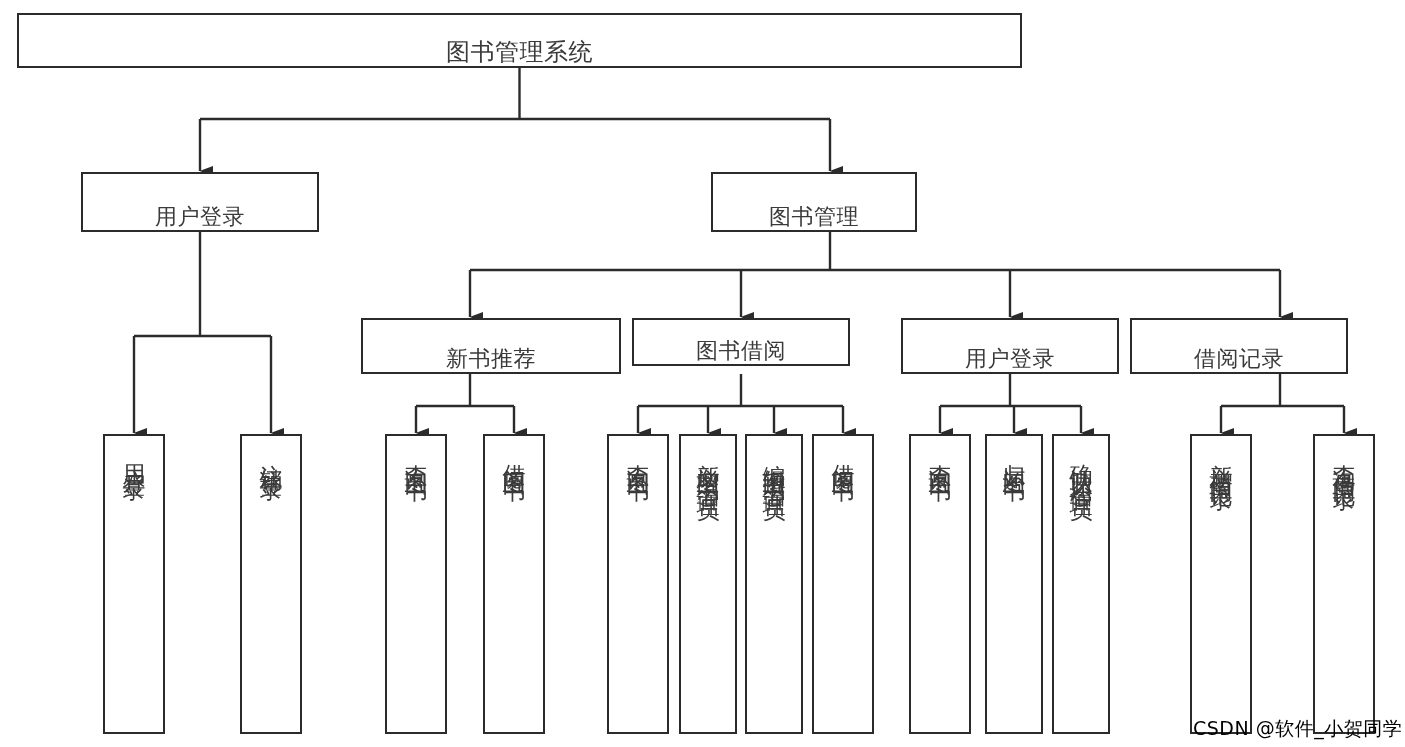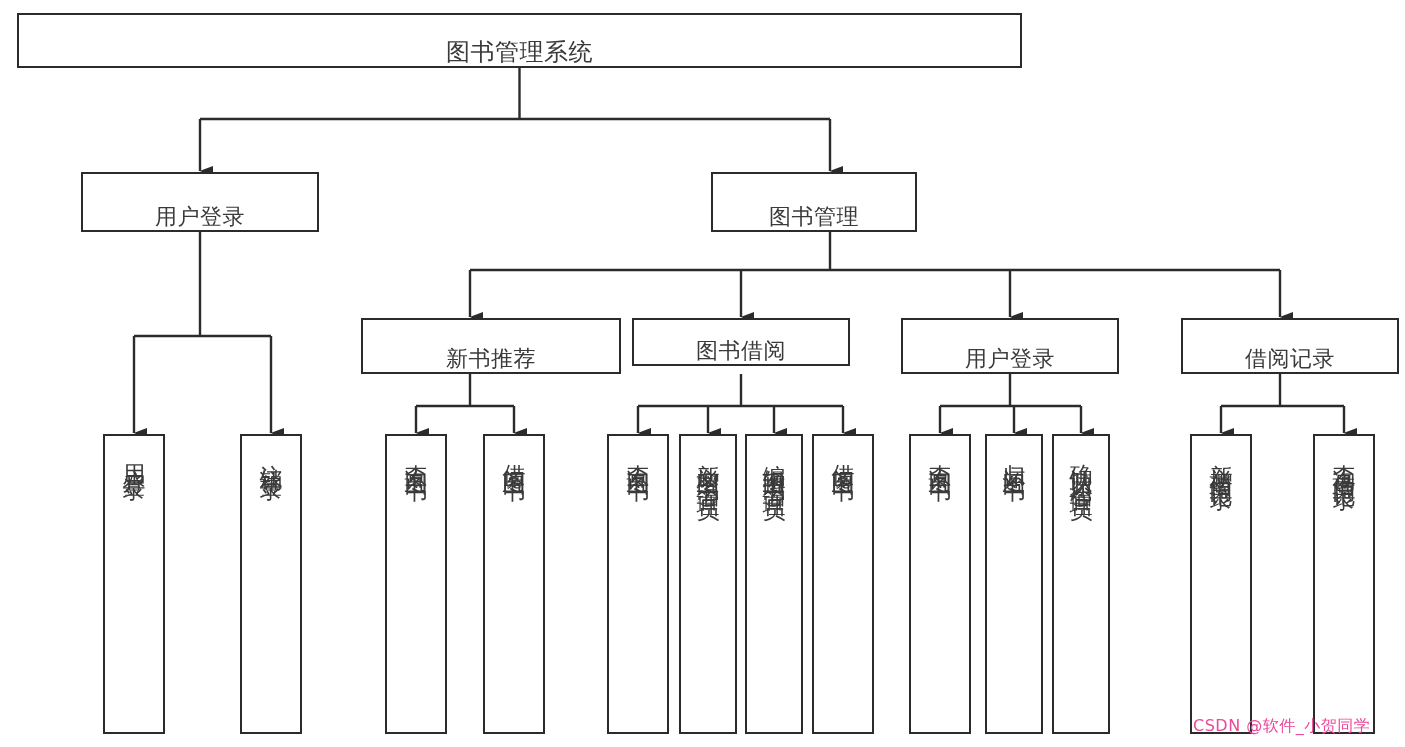--- a/index.html
+++ b/index.html
@@ -58,22 +58,22 @@
     line-height: 1.0;
     letter-spacing: 5px;
     white-space: nowrap;
     text-align: start;
   }
   .leaf.center .lbl {
     
   }
   .watermark {
     position: absolute;
-    color: #ec4899;
-    font-size: 16px;
+    color: #000000;
+    font-size: 19px;
     white-space: nowrap;
     z-index: 3;
     letter-spacing: 0.5px;
   }
 </style>
 </head>
 <body>
 
 <div id="canvas">
 
@@ -133,21 +133,21 @@
 
   <div class="node n-mid" style="left:361px;top:318px;width:260px;height:56px;">
     <span class="lbl">新书推荐</span>
   </div>
   <div class="node n-mid" style="left:632px;top:318px;width:218px;height:48px;">
     <span class="lbl">图书借阅</span>
   </div>
   <div class="node n-mid" style="left:901px;top:318px;width:218px;height:56px;">
     <span class="lbl">用户登录</span>
   </div>
-  <div class="node n-mid" style="left:1181px;top:318px;width:218px;height:56px;">
+  <div class="node n-mid" style="left:1130px;top:318px;width:218px;height:56px;">
     <span class="lbl">借阅记录</span>
   </div>
 
   <div class="node leaf center" style="left:103px;top:434px;width:62px;height:300px;">
     <span class="lbl">用户登录</span>
   </div>
   <div class="node leaf center" style="left:240px;top:434px;width:62px;height:300px;">
     <span class="lbl">注销登录</span>
   </div>
   <div class="node leaf center" style="left:385px;top:434px;width:62px;height:300px;">

